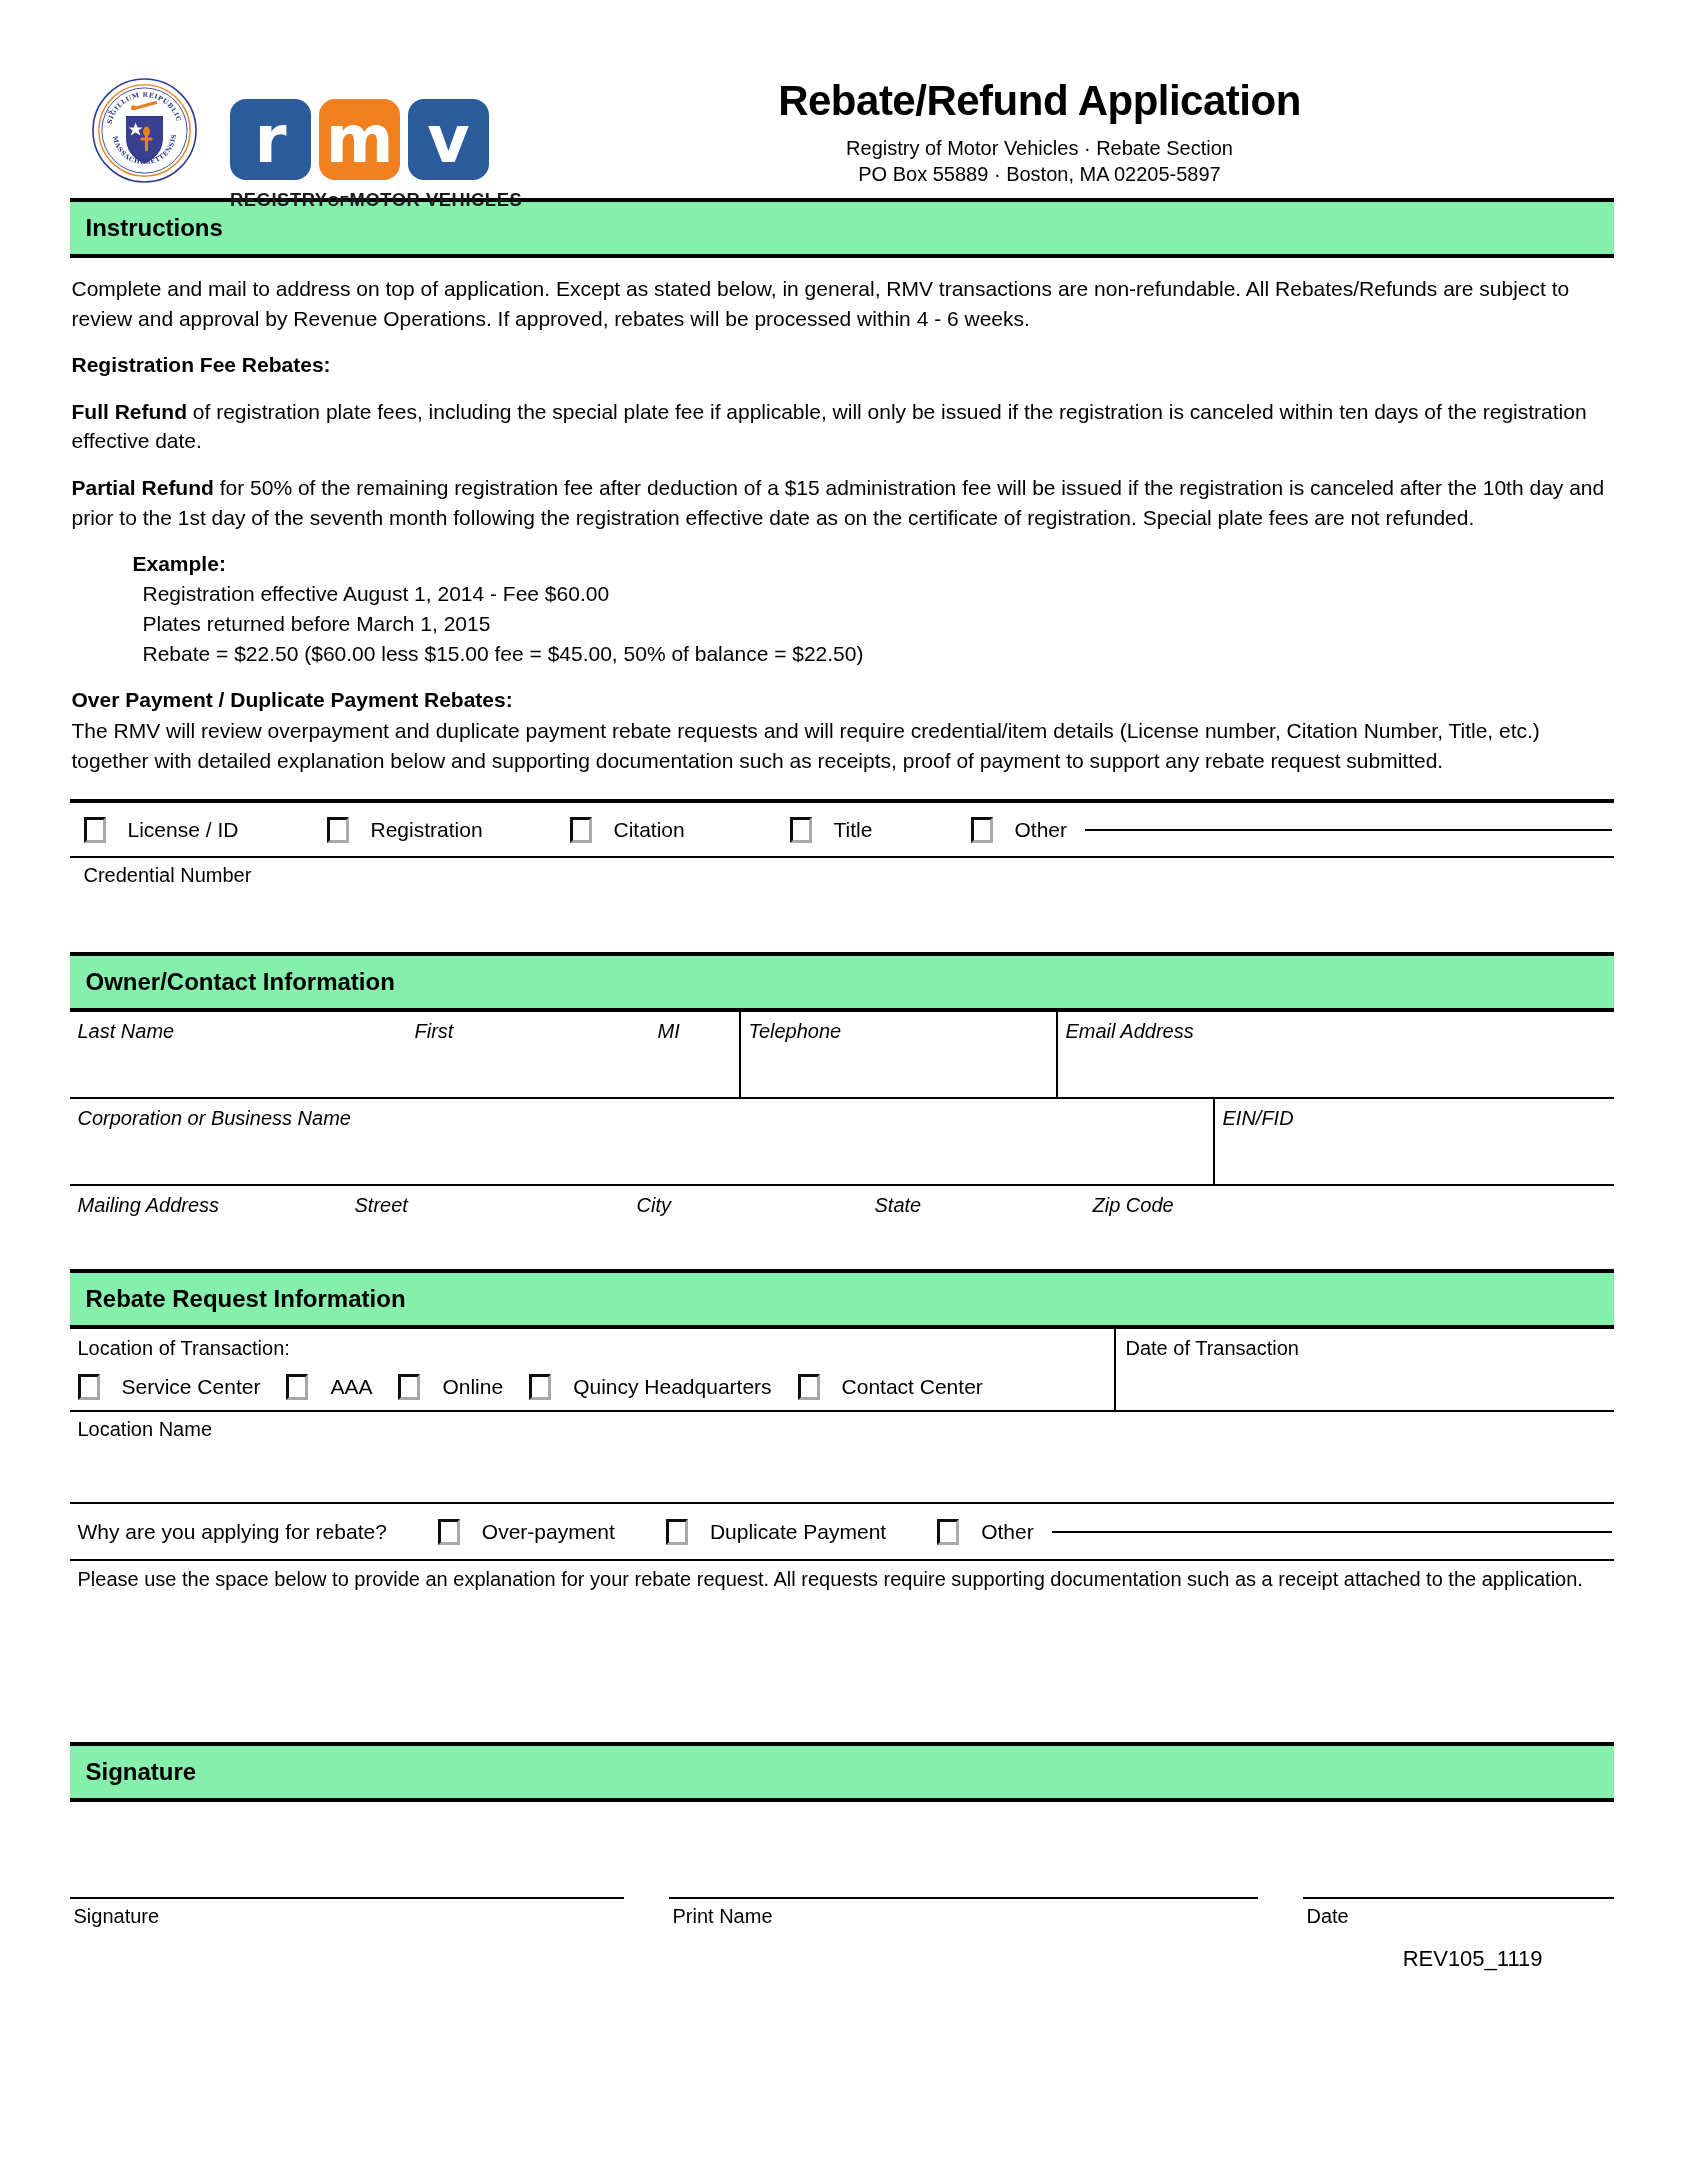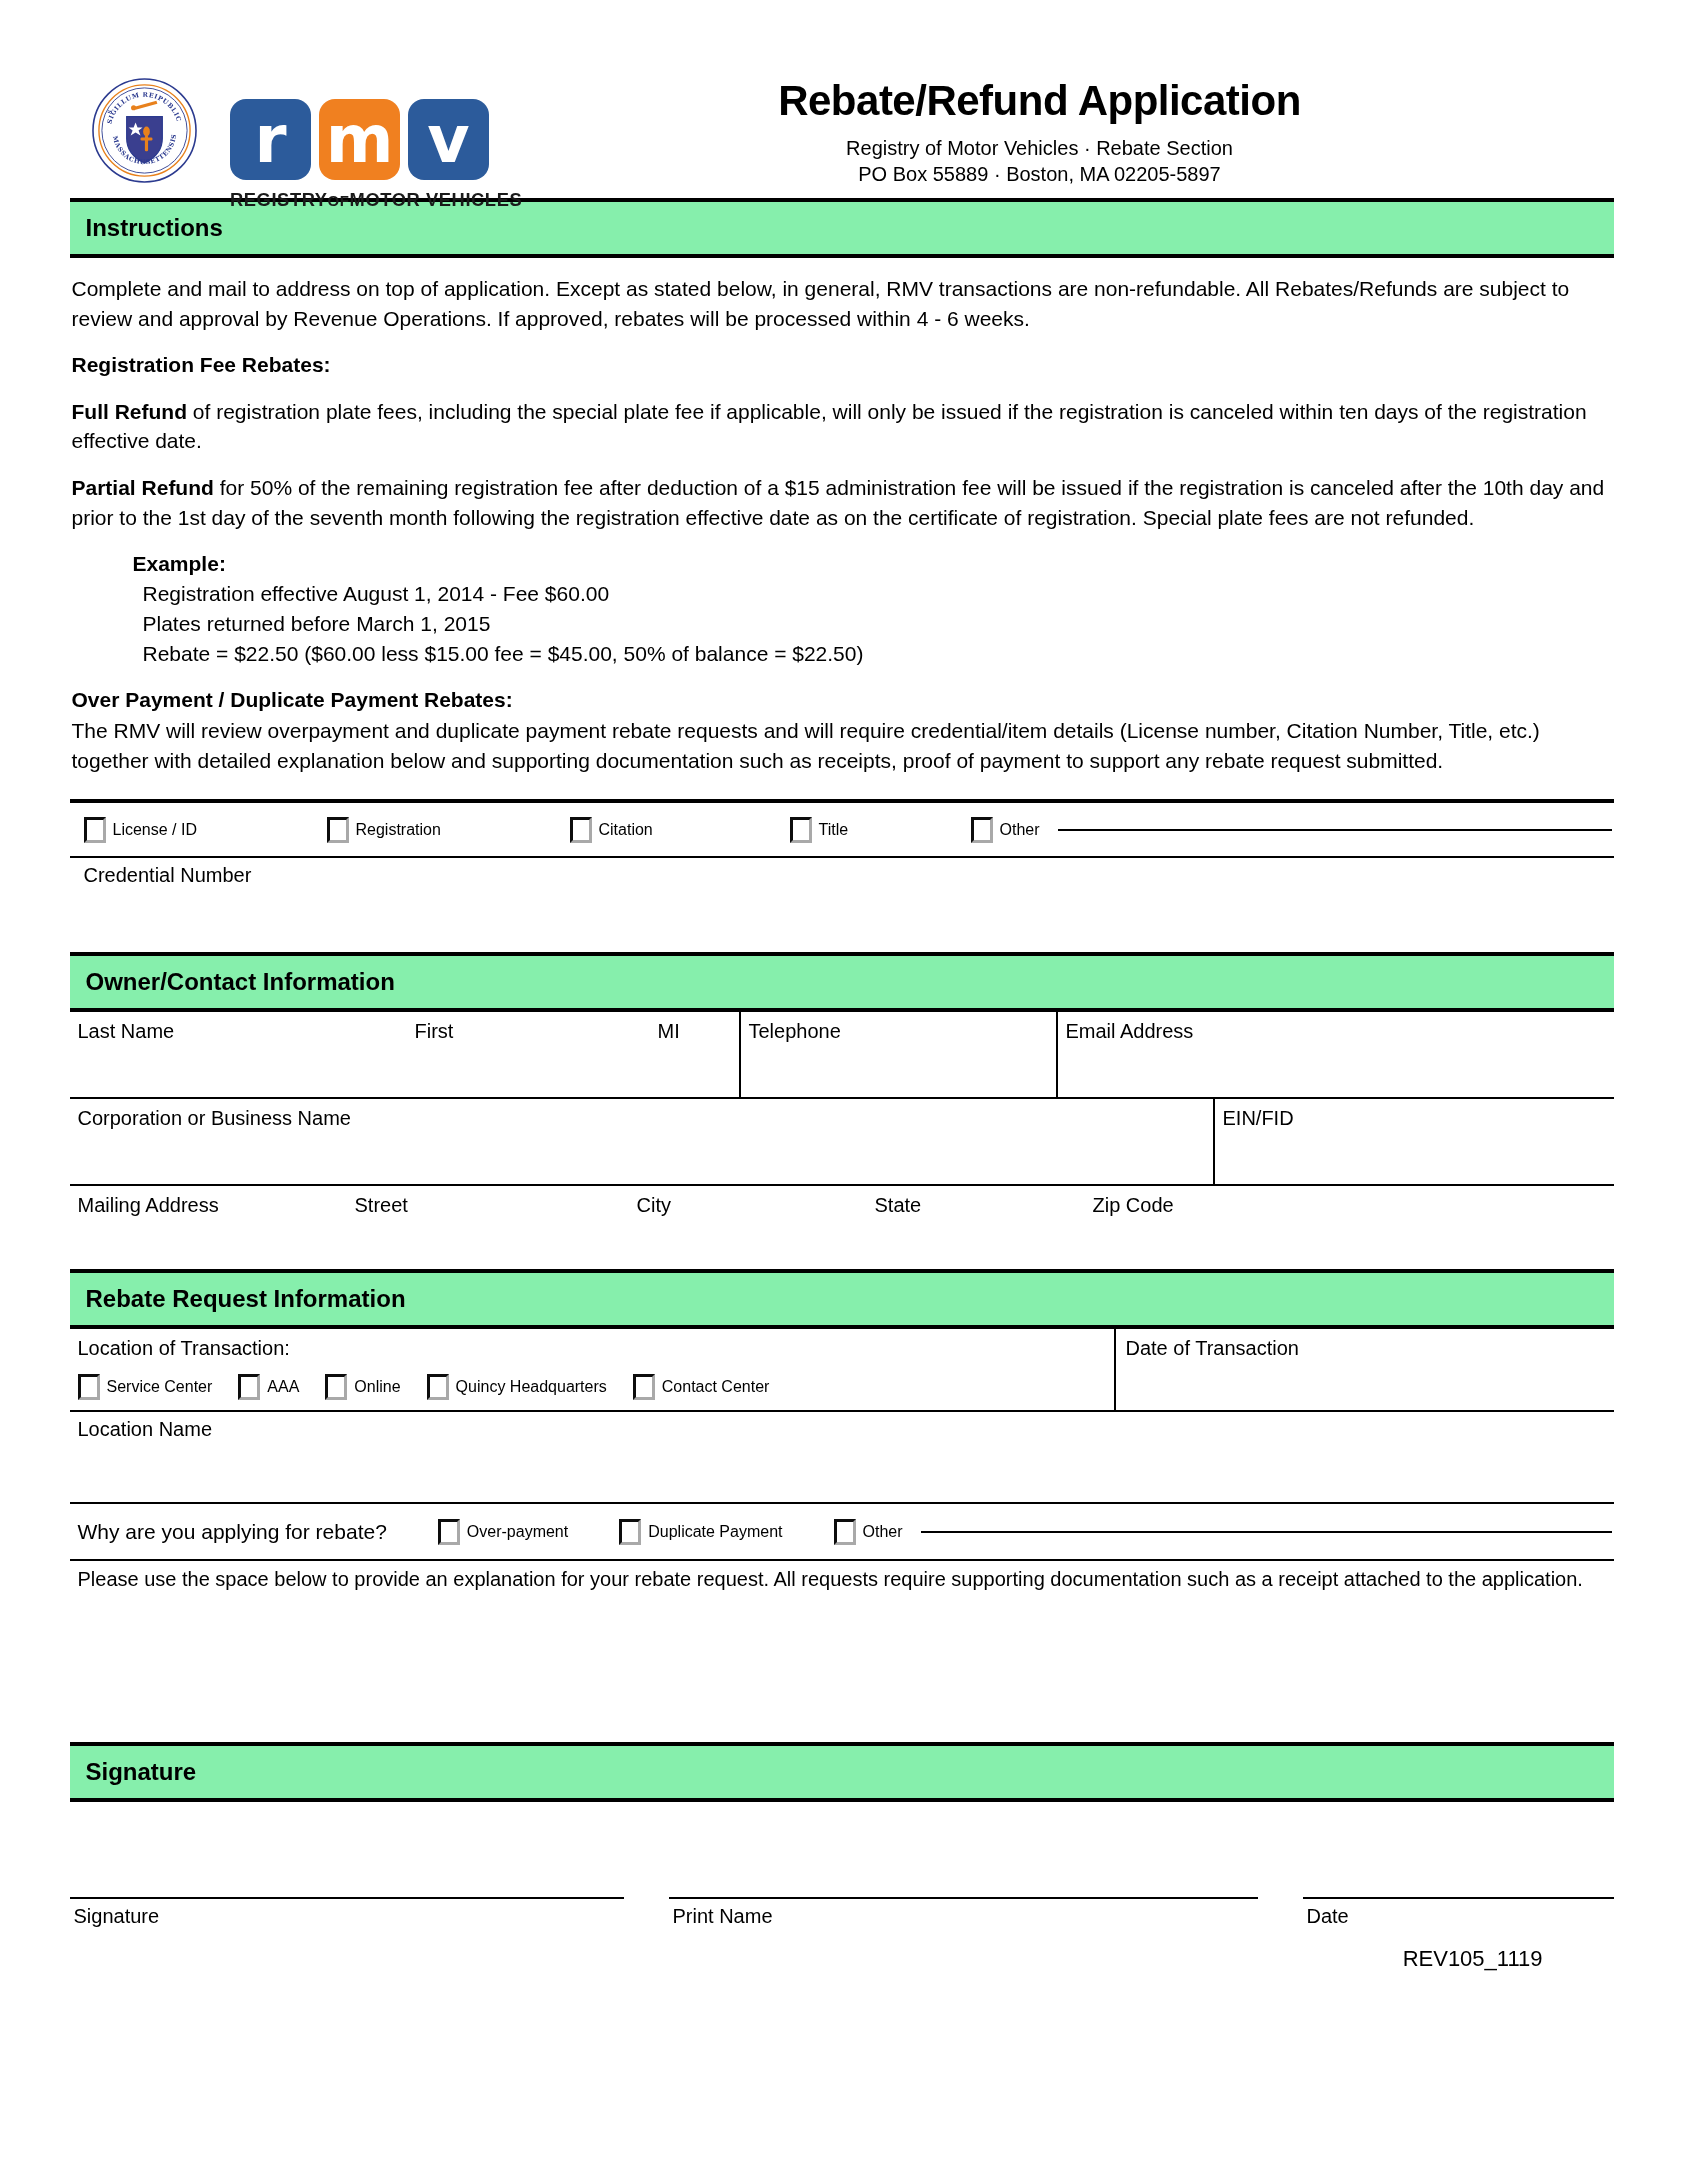--- a/index.html
+++ b/index.html
@@ -60,26 +60,26 @@
   .cb {
     display: inline-block; width: 22px; height: 26px;
     background: #ffffff;
     border: 3px solid #0d0d0d;
     border-right-color: #a9a9a9; border-bottom-color: #a9a9a9;
     vertical-align: -6px; flex: 0 0 auto;
   }
 
   
   .cred-row { display: flex; align-items: center; height: 53px; padding-left: 14px; }
-  .cred-item { display: flex; align-items: center; gap: 7px; font-size: 16px; white-space: nowrap; }
+  .cred-item { display: flex; align-items: center; gap: 22px; font-size: 21px; white-space: nowrap; }
   .blank-line { flex: 1; border-bottom: 2px solid #000; height: 1px; margin-left: 18px; margin-right: 2px; }
 
   .label-sm { font-size: 20px; }
   .field-label { font-size: 20px; padding: 6px 0 0 8px; }
-  .row-a { display: flex; height: 85px; position: relative; }
+  .row-a { display: flex; height: 85px; position: relative; font-style: italic; }
   .cell { position: relative; padding: 8px 0 0 8px; font-size: 20px; }
   .vline { border-left: 2px solid #000; }
 
   
   .loc-row { display: flex; }
   .loc-left { width: 1044px; padding: 8px 0 10px 8px; }
   .loc-right { flex: 1; border-left: 2px solid #000; padding: 8px 0 0 10px; font-size: 20px; }
   .loc-boxes { display: flex; align-items: center; gap: 0; margin-top: 14px; }
   .loc-boxes .cred-item { margin-right: 26px; }
 

